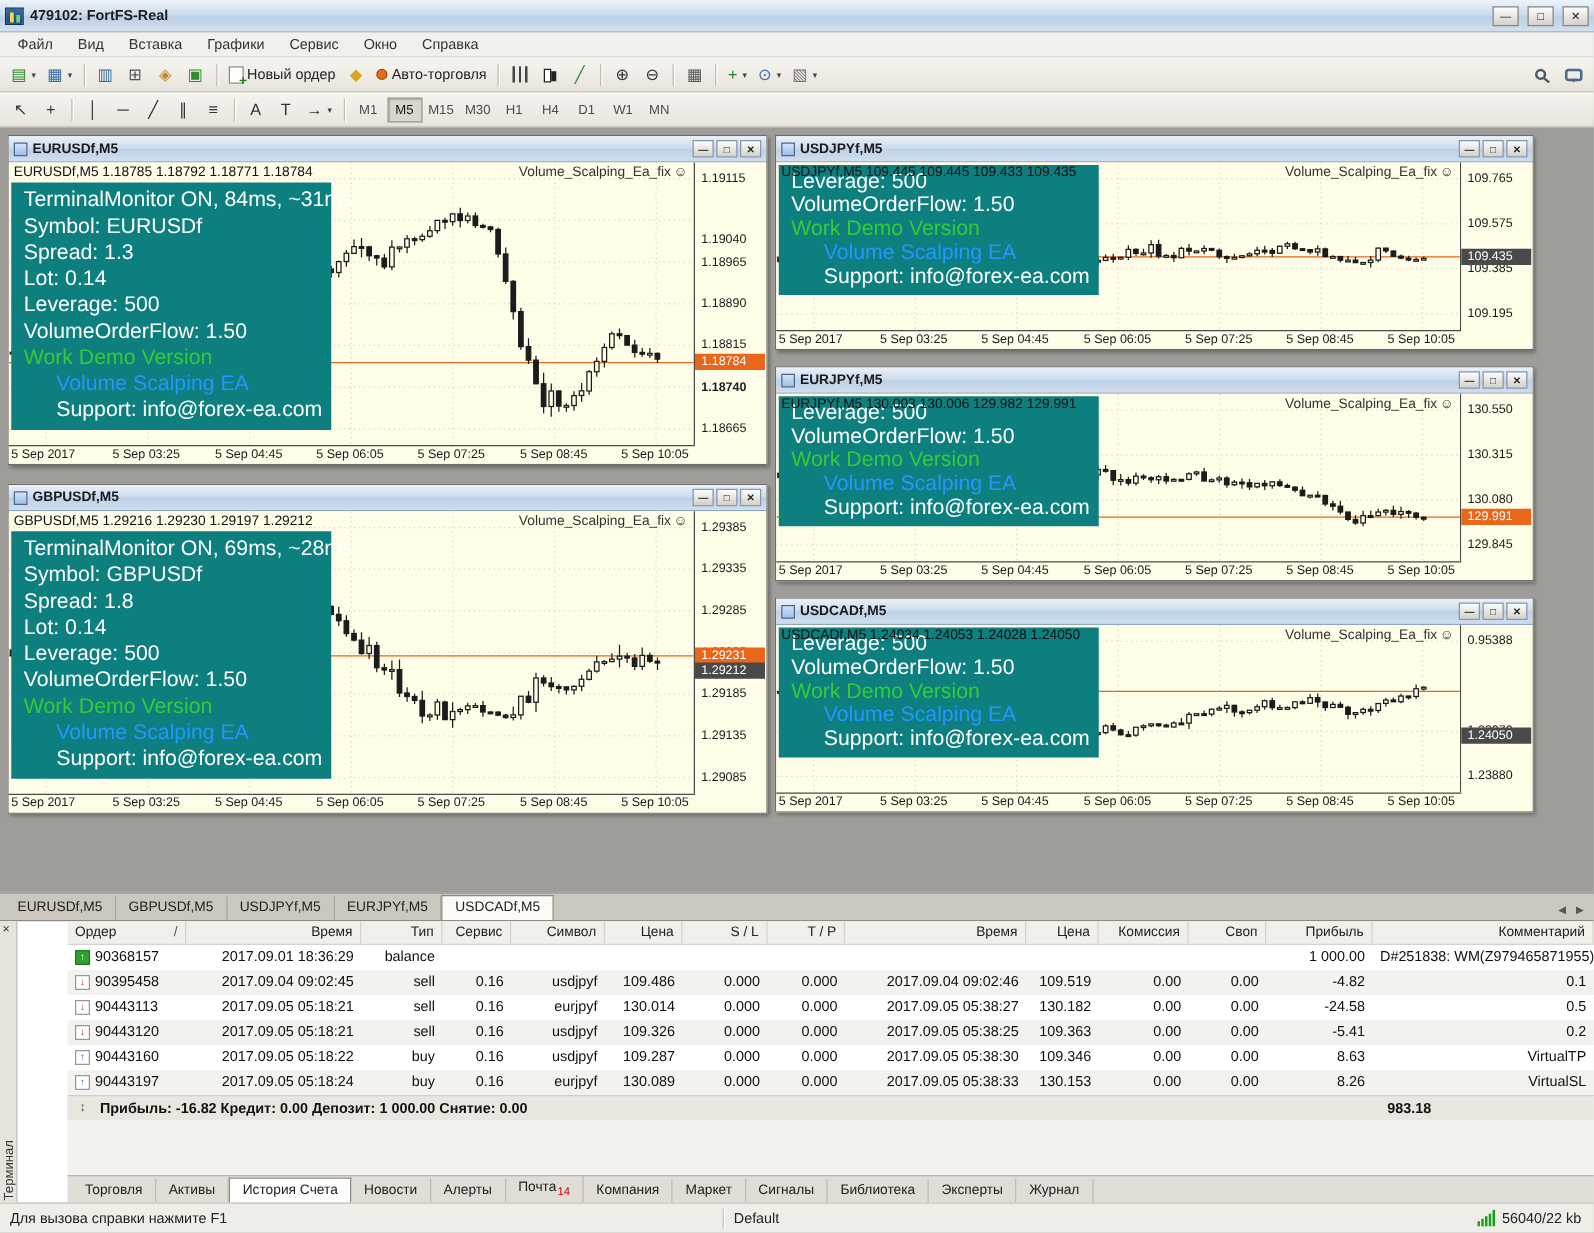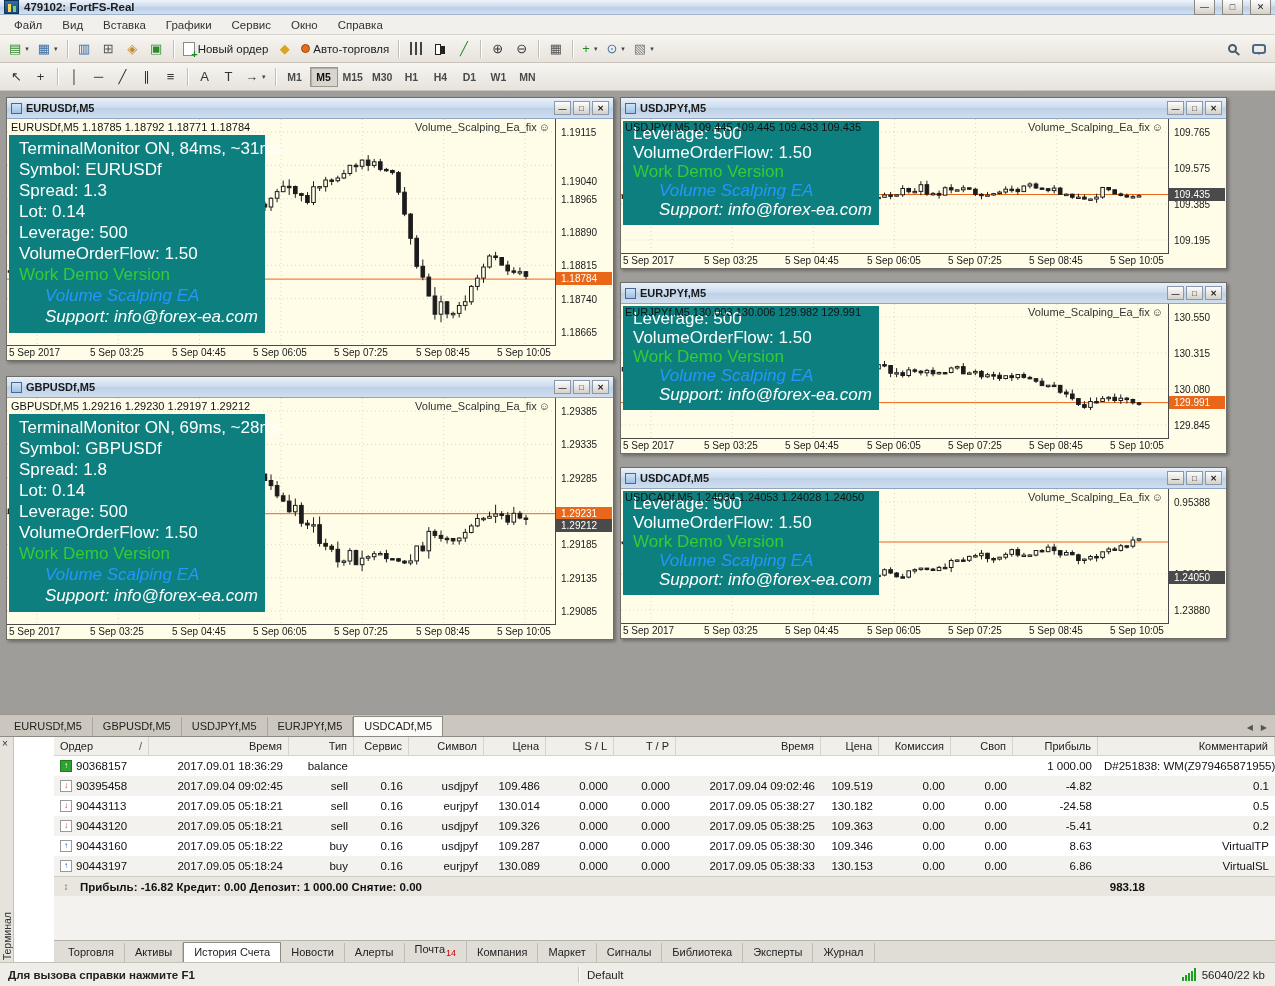--- a/index.html
+++ b/index.html
@@ -1,21 +1,21 @@
 <!DOCTYPE html>
 <html><head>
 <meta charset="utf-8">
 <style>
   html,body{margin:0;padding:0;width:1275px;height:986px;overflow:hidden;
     font-family:"Liberation Sans",sans-serif;background:#d6d2ca;}
   *{box-sizing:border-box;}
   .win{position:absolute;inset:0;display:flex;flex-direction:column;}
 
   
-  .titlebar{height:15px;background:linear-gradient(#eef3fa,#cddcee 45%,#bccfe6 55%,#d3e0ef);
+  .titlebar{height:26px;background:linear-gradient(#eef3fa,#cddcee 45%,#bccfe6 55%,#d3e0ef);
     display:flex;align-items:center;padding:0 4px;gap:5px;border-bottom:1px solid #9fb4cc;}
   .app-ico{width:15px;height:14px;background:linear-gradient(#2d6da8,#144a7c);border:1px solid #0d3256;position:relative;}
   .app-ico::before{content:"";position:absolute;left:3px;top:3px;width:3px;height:8px;background:#ffd34e;}
   .app-ico::after{content:"";position:absolute;left:8px;top:5px;width:3px;height:6px;background:#7ad06a;}
   .tb-title{font-size:11.5px;font-weight:bold;color:#1c1c1c;flex:1;}
   .winbtn{width:21px;height:16px;background:linear-gradient(#fdfdfd,#d5d1c9);border:1px solid #8a8882;
     font-size:9px;display:flex;align-items:center;justify-content:center;margin-left:2px;color:#222;}
 
   
   .menubar{height:20px;background:#f2f0ec;display:flex;align-items:center;padding-left:4px;
@@ -26,21 +26,21 @@
   .toolbar{height:28px;background:linear-gradient(#f7f5f1,#e7e3dc);border-bottom:1px solid #c9c5bd;
     display:flex;align-items:center;padding:0 5px;gap:1px;}
   .tbtn{height:22px;min-width:23px;display:flex;align-items:center;justify-content:center;
     border:1px solid transparent;border-radius:2px;font-size:13px;gap:3px;padding:0 3px;color:#333;}
   .tico{font-size:13px;line-height:1;}
   .tlabel{font-size:11.5px;color:#222;}
   .caret{font-size:7px;color:#444;margin-left:1px;}
   .tsep{width:1px;height:18px;background:#c2beb6;box-shadow:1px 0 0 #fff;margin:0 4px;}
   .tflex{flex:1;}
   .tfbtn{min-width:28px;height:20px;display:flex;align-items:center;justify-content:center;
-    font-size:10.5px;font-weight:bold;color:#4a4a4a;border:1px solid transparent;padding:0 3px;}
+    font-size:10.5px;font-weight:normal;color:#4a4a4a;border:1px solid transparent;padding:0 3px;}
   .tfbtn.active{background:#d9d5cd;border:1px solid #9a968e;box-shadow:inset 1px 1px 1px rgba(0,0,0,.2);color:#111;}
 
   
   .i-doc{width:12px;height:14px;background:#fff;border:1px solid #8a8a8a;position:relative;}
   .i-doc::after{content:"+";position:absolute;right:-4px;bottom:-5px;color:#1c8a1c;font-weight:bold;font-size:11px;}
   .i-dot{width:9px;height:9px;border-radius:50%;background:#e86c1a;border:1px solid #9a4a10;}
   .i-bars{width:12px;height:13px;background:linear-gradient(90deg,#444 0 2px,transparent 2px 5px,#444 5px 7px,transparent 7px 10px,#444 10px 12px);}
   .i-candle{width:12px;height:14px;position:relative;}
   .i-candle::before{content:"";position:absolute;left:1px;top:2px;width:4px;height:9px;background:#fff;border:1px solid #222;}
   .i-candle::after{content:"";position:absolute;right:1px;top:4px;width:4px;height:8px;background:#222;}
@@ -70,21 +70,21 @@
   .tag.ask{background:#e8671b;}
   .tag.bid{background:#4a4a4a;}
   .axis{position:relative;font-size:10px;color:#1a1a1a;border-top:1px solid #4a4a4a;background:#fffde8;overflow:hidden;}
   .time-label{position:absolute;top:1px;white-space:nowrap;}
   .corner{background:#fffde8;}
   .overlay{position:absolute;left:2px;background:#0e7f7f;color:#fff;padding:3px 8px 6px 10px;
     width:256px;z-index:3;}
   .ov-line{white-space:nowrap;font-size:17px;}
   .ov-green{color:#33cc33;}
   .ov-blue{color:#2596ff;}
-  .ov-ind{padding-left:26px;font-style:italic;}
+  .ov-ind{padding-left:26px;}
   .ohlc{position:absolute;top:2px;left:4px;font-size:11px;color:#111;z-index:4;white-space:nowrap;}
   .badge{position:absolute;top:2px;right:5px;font-size:11px;color:#333;z-index:4;display:flex;gap:2px;align-items:center;}
 
   
   .chart-tabs{height:22px;background:#cbc7bf;display:flex;align-items:flex-end;padding:2px 4px 0;
     border-top:1px solid #9a968e;}
   .ctab{font-size:11px;color:#222;padding:3px 10px 4px;border-right:1px solid #aaa69e;}
   .ctab.active{background:#fbfaf7;border:1px solid #8d8a83;border-bottom:none;}
   .ctflex{flex:1;}
   .ctarrow{font-size:8px;color:#555;padding:4px 4px;}
@@ -116,21 +116,21 @@
   .t-fill{flex:1;background:#f4f2ee;}
   .bottom-tabs{height:22px;background:#e0ddd6;border-top:1px solid #b7b3ab;display:flex;align-items:flex-end;
     padding:2px 2px 0 4px;flex:0 0 22px;}
   .btab{font-size:11px;color:#222;padding:3px 10px 4px;border-right:1px solid #c0bcb4;white-space:nowrap;}
   .btab.active{background:#fff;border:1px solid #8d8a83;border-bottom:none;}
   .tab-badge{color:#c00;font-size:9px;vertical-align:sub;margin-left:1px;}
 
   
   .statusbar{height:24px;background:#efede8;border-top:1px solid #c6c2ba;display:flex;align-items:center;
     font-size:11.5px;color:#222;flex:0 0 24px;}
-  .s-help{width:570px;padding-left:8px;font-weight:bold;}
+  .s-help{width:570px;padding-left:8px;}
   .ssep{width:1px;height:16px;background:#c6c2ba;box-shadow:1px 0 0 #fff;margin:0 8px;}
   .s-profile{flex:1;}
   .s-right{display:flex;align-items:center;gap:6px;padding-right:10px;}
   .sig{display:flex;align-items:flex-end;gap:1px;height:13px;}
   .sig span{width:2px;background:#18a21c;display:inline-block;}
   .sig span:nth-child(1){height:4px;}
   .sig span:nth-child(2){height:6px;}
   .sig span:nth-child(3){height:8px;}
   .sig span:nth-child(4){height:10px;}
   .sig span:nth-child(5){height:13px;}
@@ -496,21 +496,21 @@
               <span>Volume_Scalping_Ea_fix</span>
               <span class="smiley">☺</span>
             </div>
           </div>
           <div class="scale">
             <span class="scale-label" style="top: 13px;">1.19115</span>
             <span class="scale-label" style="top: 62px;">1.19040</span>
             <span class="scale-label" style="top: 80px;">1.18965</span>
             <span class="scale-label" style="top: 113px;">1.18890</span>
             <span class="scale-label" style="top: 146px;">1.18815</span>
-            <span class="scale-label" style="top: 180px;">1.18740</span>
+            <span class="scale-label" style="top: 180px; font-weight: bold;">1.18740</span>
             <span class="scale-label" style="top: 213px;">1.18665</span>
             <span class="tag ask" style="top: 153px;">1.18784</span>
           </div>
           <div class="axis">
             <span class="time-label" style="left: 2px;">5 Sep 2017</span>
             <span class="time-label" style="left: 83px;">5 Sep 03:25</span>
             <span class="time-label" style="left: 165px;">5 Sep 04:45</span>
             <span class="time-label" style="left: 246px;">5 Sep 06:05</span>
             <span class="time-label" style="left: 327px;">5 Sep 07:25</span>
             <span class="time-label" style="left: 409px;">5 Sep 08:45</span>
@@ -1591,21 +1591,21 @@
             <span class="cell">buy</span>
             <span class="cell">0.16</span>
             <span class="cell">eurjpyf</span>
             <span class="cell">130.089</span>
             <span class="cell">0.000</span>
             <span class="cell">0.000</span>
             <span class="cell">2017.09.05 05:38:33</span>
             <span class="cell">130.153</span>
             <span class="cell">0.00</span>
             <span class="cell">0.00</span>
-            <span class="cell">6.86</span>
+            <span class="cell">8.26</span>
             <span class="cell">VirtualSL</span>
           </div>
         </div>
       <div class="t-sum">
         <span class="ric sum">↕</span>
         <span>Прибыль: -16.82   Кредит: 0.00   Депозит: 1 000.00   Снятие: 0.00</span>
         <span class="sum-balance">983.18</span>
       </div>
       <div class="t-fill"></div>
       <div class="bottom-tabs">

